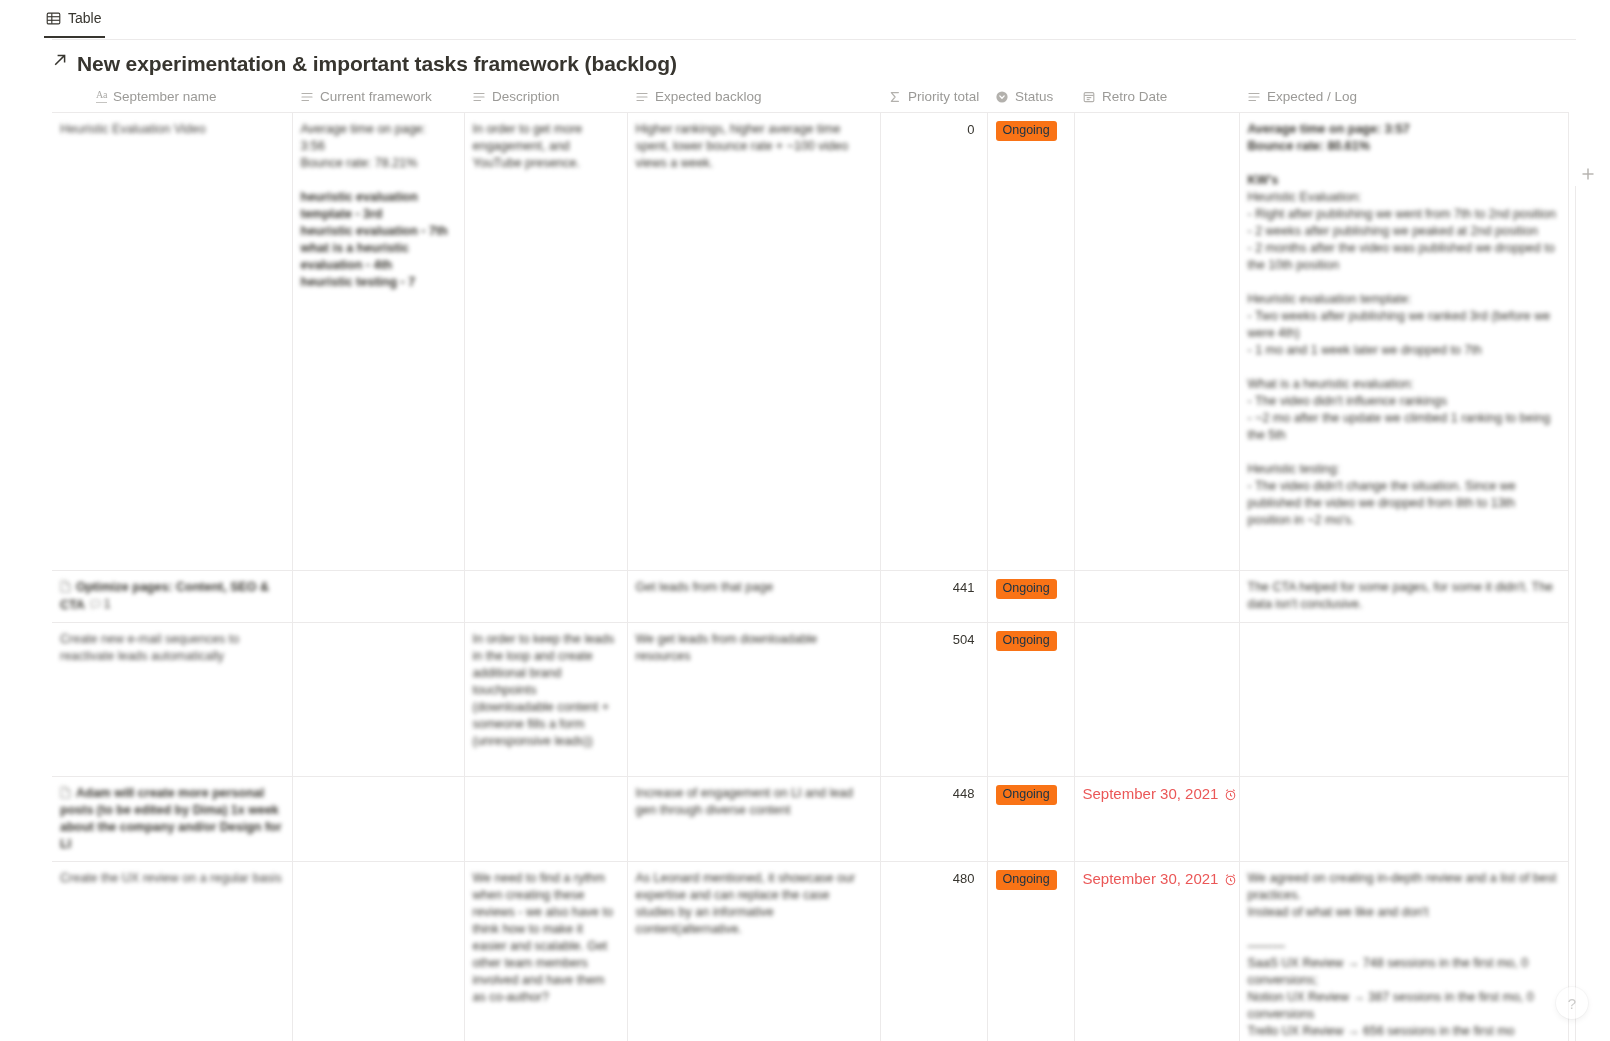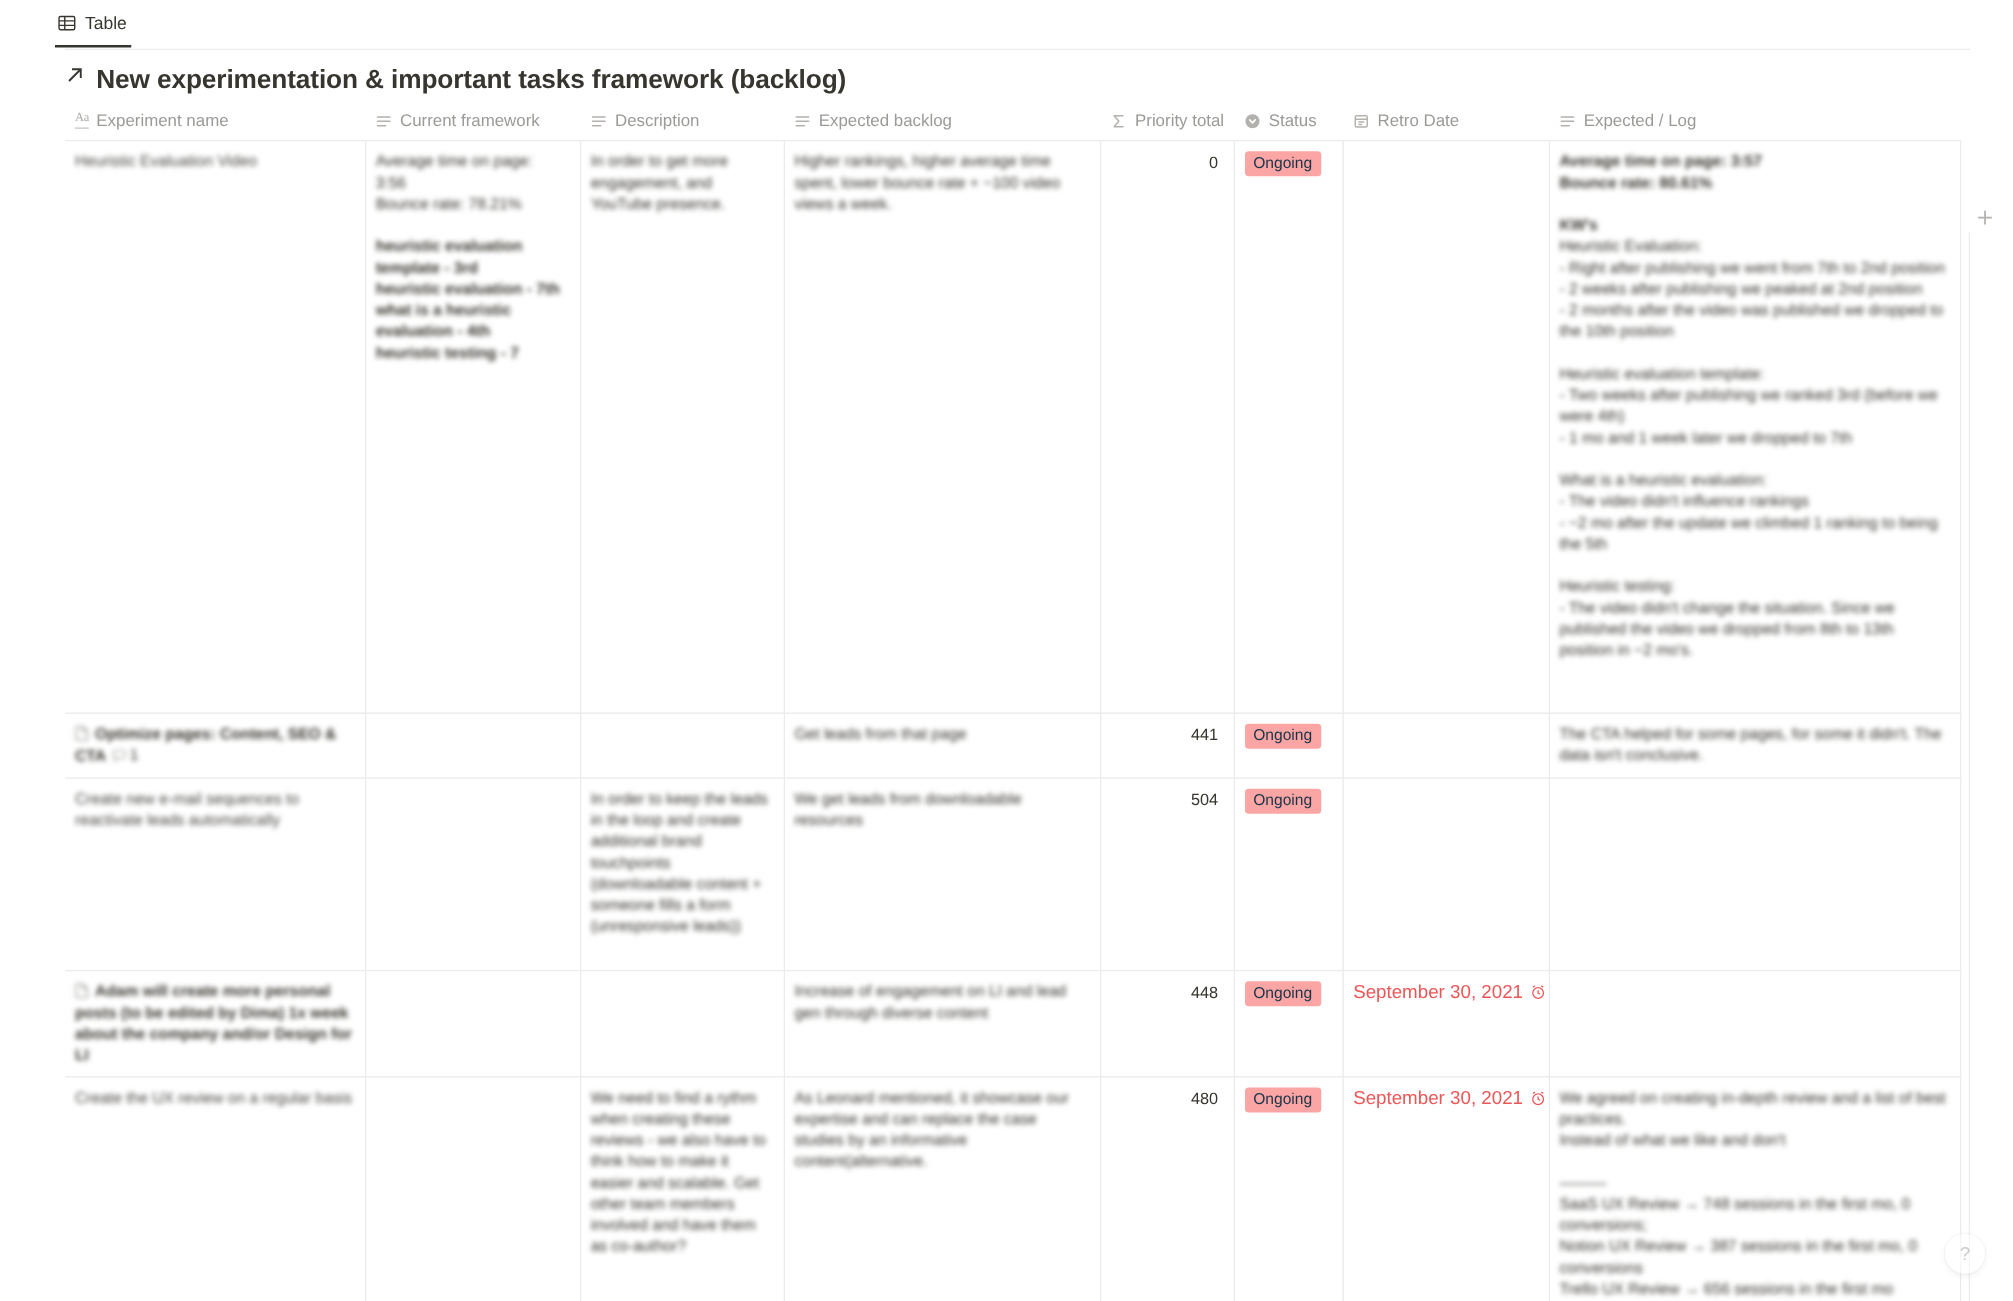--- a/index.html
+++ b/index.html
@@ -59,21 +59,21 @@
     border-bottom: 1px solid #eceaea;
     vertical-align: bottom;
     white-space: nowrap;
   }
   thead th.num { text-align: left; }
   .hcell { display: flex; align-items: center; gap: 6px; }
   .hicon { width: 14px; height: 14px; flex: 0 0 auto; display:block; }
   .aa {
     font-size: 10px; color: #aaa9a6; letter-spacing: -0.3px;
     border-bottom: 1.2px solid #c5c4c1; line-height: 1.05;
-    padding-bottom: 1px; font-family: Liberation Serif, serif;
+    padding-bottom: 1px; font-family: Liberation Serif, serif; margin-left: 36px;
   }
 
   tbody td {
     border-bottom: 1px solid #eceaea;
     border-right: 1px solid #eceaea;
     padding: 8px 8px 8px 8px;
     vertical-align: top;
     font-size: 12.5px;
     line-height: 17px;
     color: #37352f;
@@ -102,21 +102,21 @@
     display: inline-flex; align-items: center; gap: 3px;
     margin-left: 5px; vertical-align: -1px;
   }
 
   
   td.c-prio { text-align: right; font-size: 13px; color: #37352f; padding-right: 12px; }
 
   
   .pill {
     display: inline-block;
-    background: #fca5a5;
+    background: #f97316;
     color: #183347;
     border-radius: 3px;
     padding: 2px 7px 3px 7px;
     font-size: 12.5px;
     line-height: 15px;
   }
 
   
   .date {
     color: #eb5757;
@@ -207,21 +207,21 @@
       <col class="w-prio">
         <col class="w-stat">
         <col class="w-retro">
         <col class="w-verd">
     </colgroup>
     <thead>
       <tr>
         <th>
           <div class="hcell">
             <span class="aa">Aa</span>
-            <span>Experiment name</span>
+            <span>September name</span>
           </div>
         </th>
         <th>
           <div class="hcell">
             <span class="hicon">
               <svg viewBox="0 0 14 14" width="14" height="14" stroke="#b3b1ad" stroke-width="1.2" stroke-linecap="round">
                 <line x1="2" y1="3.5" x2="12" y2="3.5"></line>
                   <line x1="2" y1="7" x2="12" y2="7"></line>
                   <line x1="2" y1="10.5" x2="8.5" y2="10.5"></line>
               </svg>

